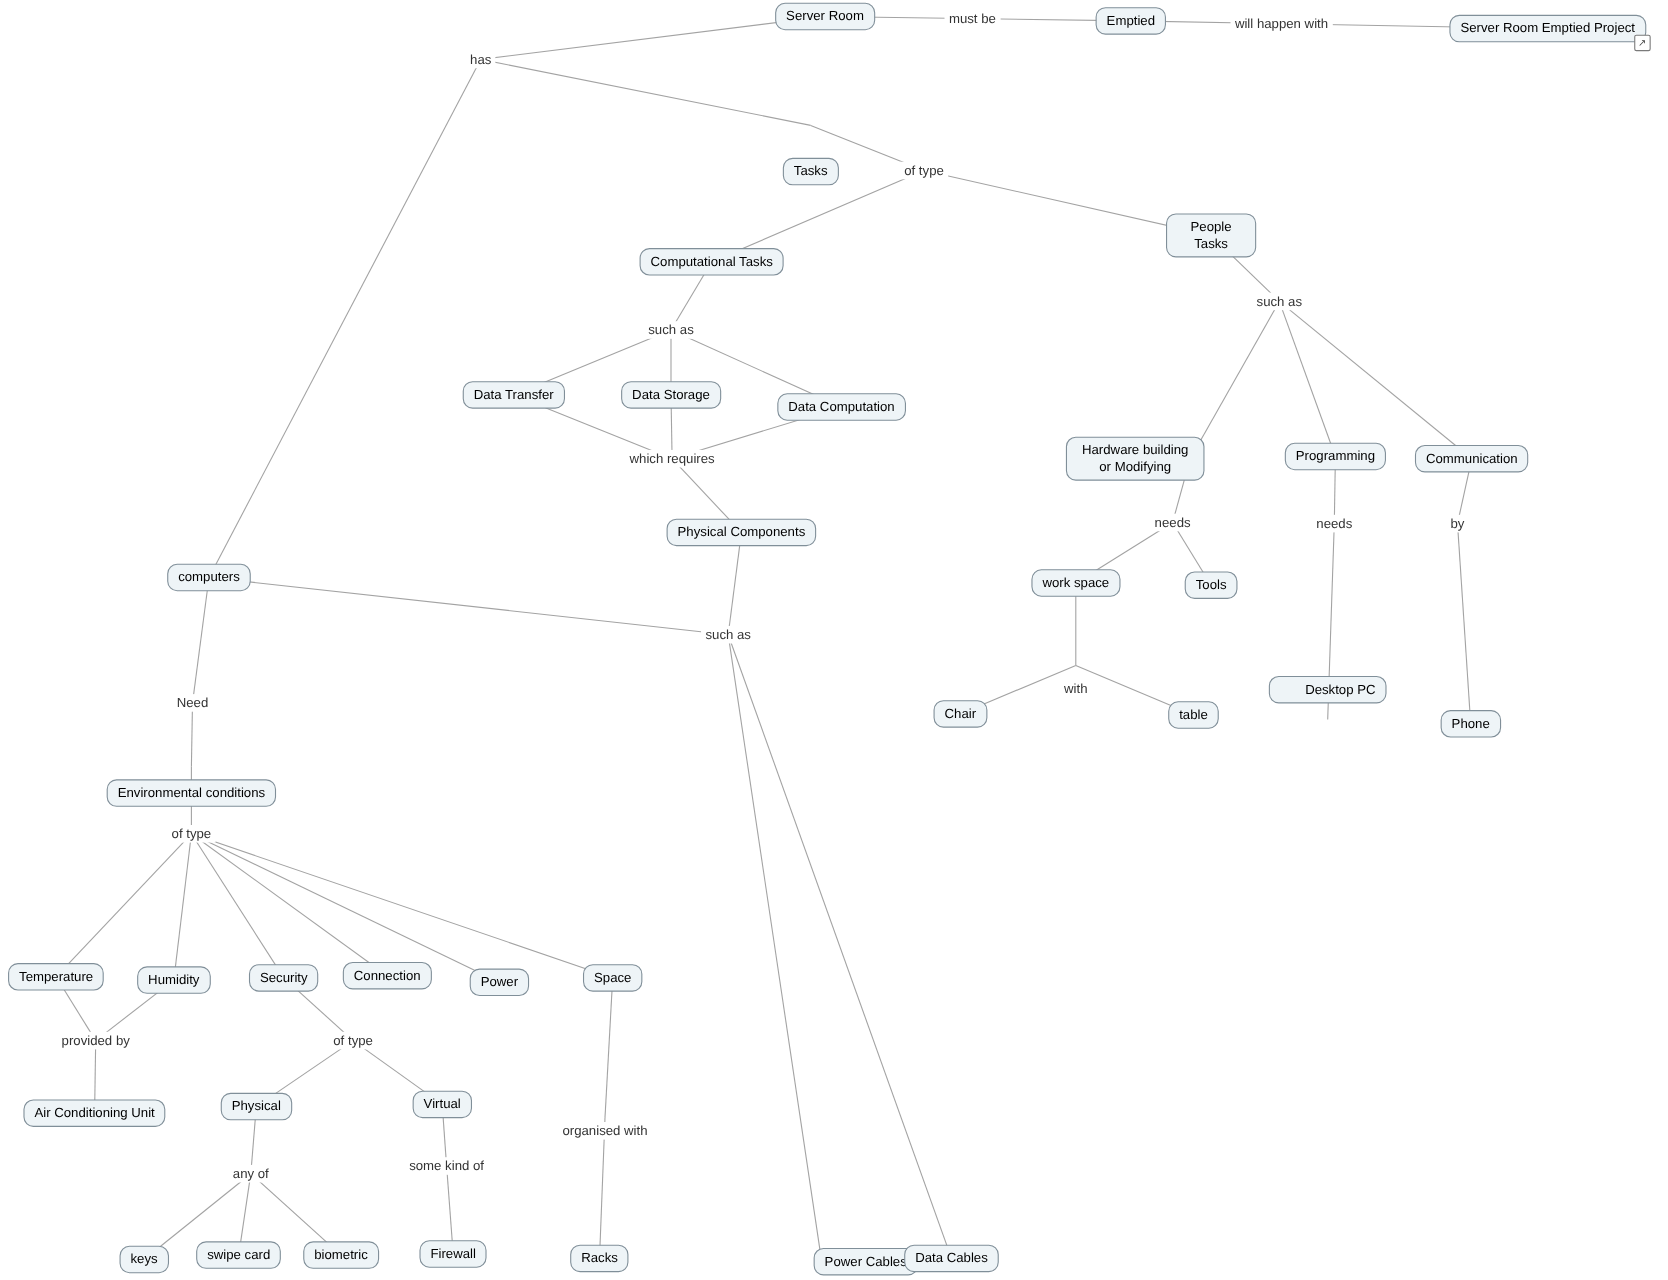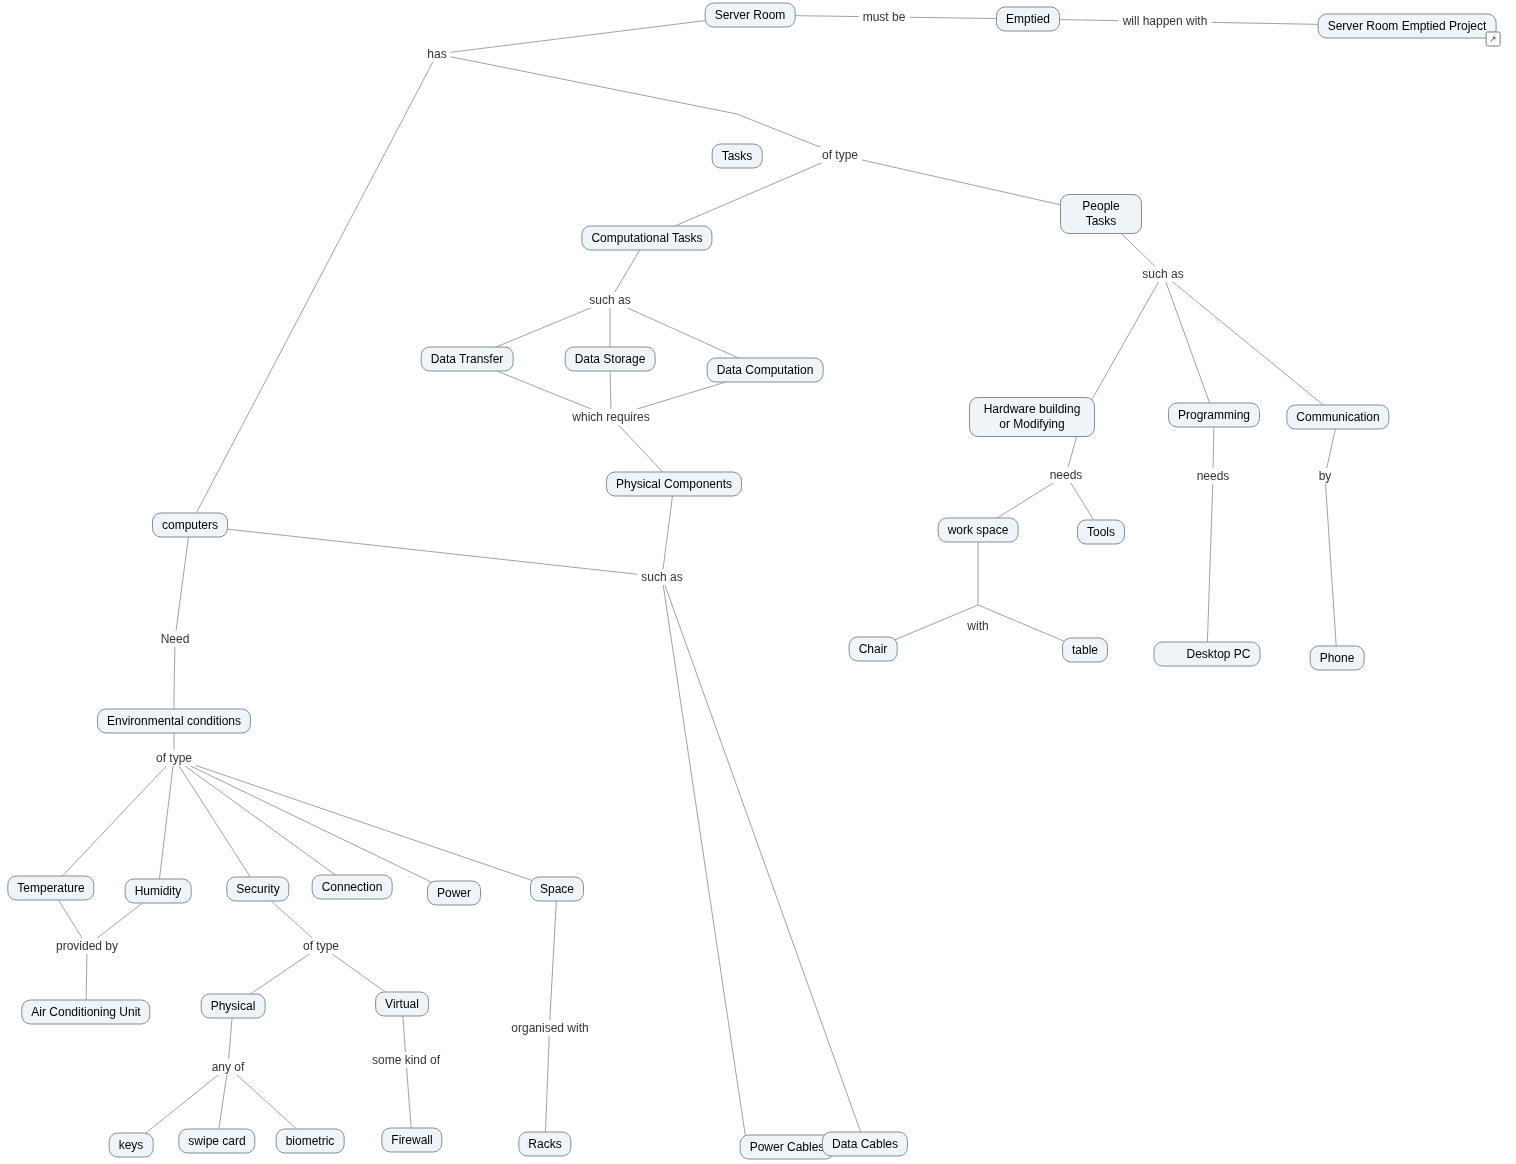--- a/index.html
+++ b/index.html
@@ -157,21 +157,21 @@
   <div class="node" style="left:765px; top:370px;">Data Computation</div>
   <div class="node" style="left:674px; top:484px;">Physical Components</div>
   <div class="node" style="left:190px; top:525px;">computers</div>
   <div class="node wrap" style="left:1032px; top:417px; width:126px;">Hardware building or Modifying</div>
   <div class="node" style="left:1214px; top:415px;">Programming</div>
   <div class="node" style="left:1338px; top:417px;">Communication</div>
   <div class="node" style="left:978px; top:530px;">work space</div>
   <div class="node" style="left:1101px; top:532px;">Tools</div>
   <div class="node" style="left:873px; top:649px;">Chair</div>
   <div class="node" style="left:1085px; top:650px;">table</div>
-  <div class="node" style="left:1207px; top:654px;padding-left:32px;">Desktop PC</div>
+  <div class="node" style="left:1207px; top:627px;padding-left:32px;">Desktop PC</div>
   <div class="node" style="left:1337px; top:658px;">Phone</div>
   <div class="node" style="left:174px; top:697px;margin-top:24px;">Environmental conditions</div>
   <div class="node" style="left:51px; top:888px;">Temperature</div>
   <div class="node" style="left:158px; top:891px;">Humidity</div>
   <div class="node" style="left:258px; top:889px;">Security</div>
   <div class="node" style="left:352px; top:887px;">Connection</div>
   <div class="node" style="left:454px; top:893px;">Power</div>
   <div class="node" style="left:557px; top:889px;">Space</div>
   <div class="node" style="left:86px; top:1012px;">Air Conditioning Unit</div>
   <div class="node" style="left:233px; top:1006px;">Physical</div>

